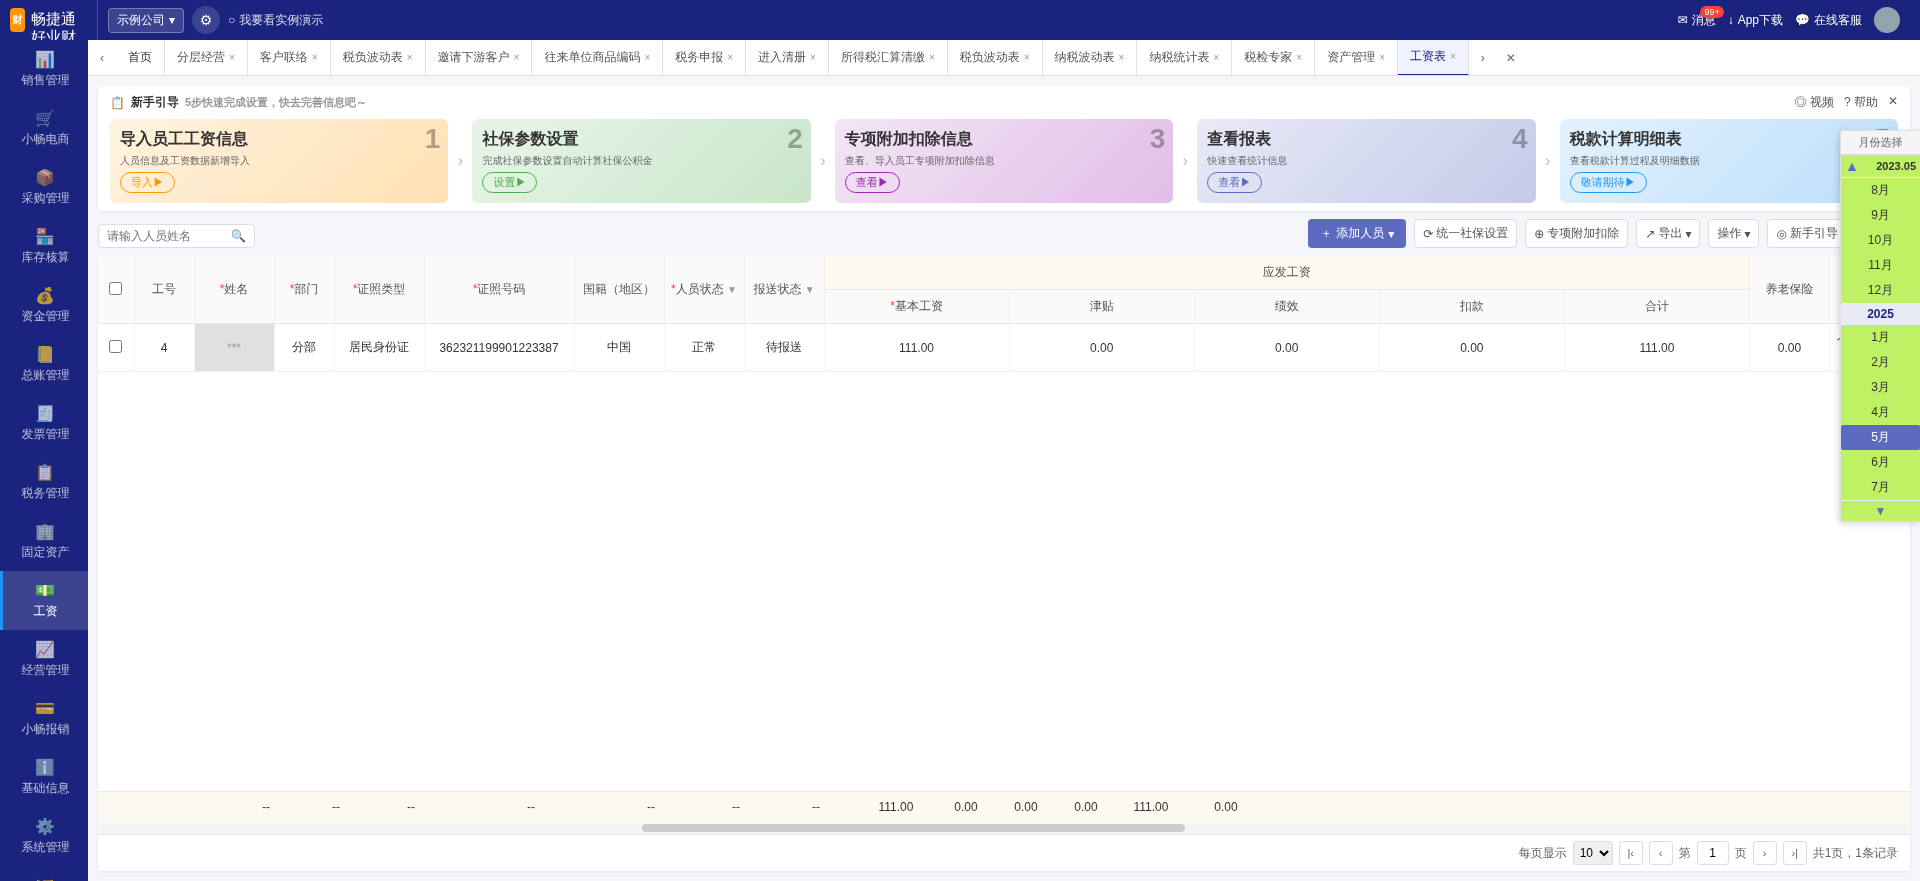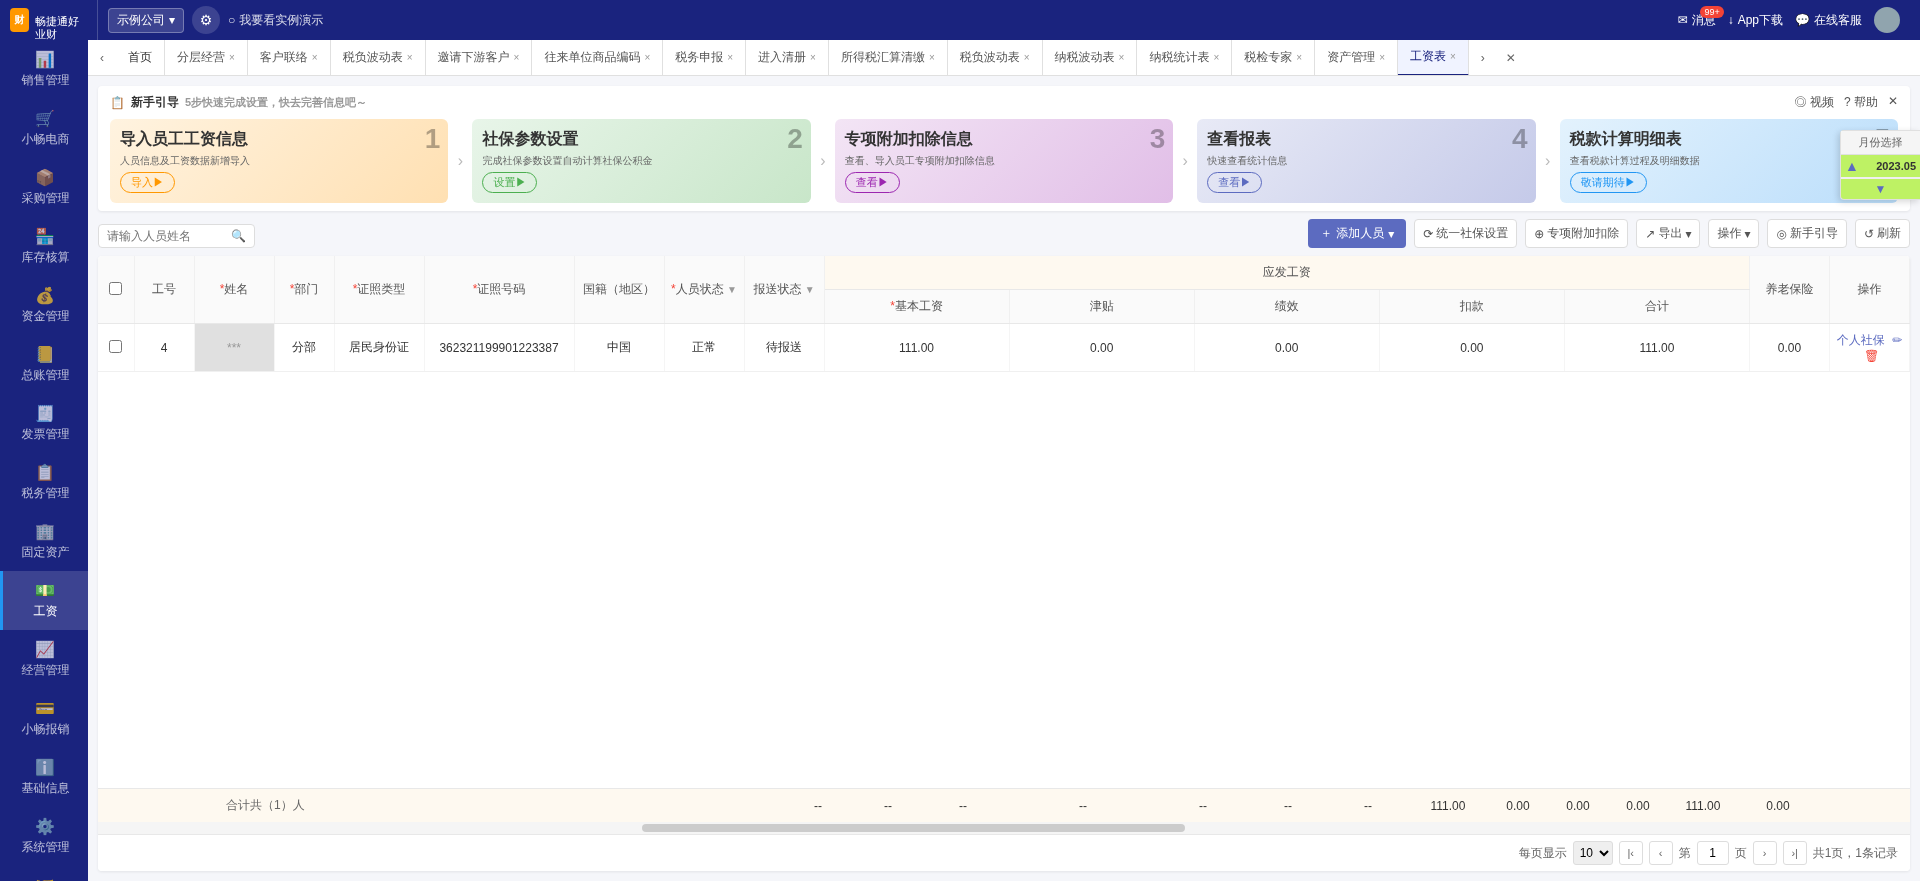--- a/index.html
+++ b/index.html
@@ -23,21 +23,21 @@
       border-right: 1px solid rgba(255,255,255,0.2);
       padding-right: 10px;
     }
     .logo-icon {
       width: 24px; height: 24px;
       background: #ff9800;
       border-radius: 4px;
       display: flex; align-items: center; justify-content: center;
       font-size: 10px; font-weight: bold; color: white;
     }
-    .logo-text { font-size: 11px; color: white; line-height: 1.2; margin-top: 31px; }
+    .logo-text { font-size: 15px; color: white; line-height: 1.2; margin-top: 31px; }
     .edition-badge { font-size: 9px; background: #ff9800; padding: 1px 3px; border-radius: 2px; color: white; }
 
     .top-search-area {
       flex: 1;
       display: flex;
       align-items: center;
       padding: 0 10px;
       gap: 8px;
     }
     .company-selector {
@@ -812,21 +812,20 @@
     </td>
   </tr>
               </tbody>
           </table>
         </div>
 
         <div class="table-footer">
           <div style="display:flex;align-items:center;width:100%;gap:0;">
             <div style="width:36px;flex-shrink:0;"></div>
             <div style="width:60px;flex-shrink:0;" class="footer-total"></div>
-            <div style="flex:1;" class="footer-total">合计共（1）人</div>
             <div style="width:80px;flex-shrink:0;" class="footer-cell">--</div>
             <div style="width:60px;flex-shrink:0;" class="footer-cell">--</div>
             <div style="width:90px;flex-shrink:0;" class="footer-cell">--</div>
             <div style="width:150px;flex-shrink:0;" class="footer-cell">--</div>
             <div style="width:90px;flex-shrink:0;" class="footer-cell">--</div>
             <div style="width:80px;flex-shrink:0;" class="footer-cell">--</div>
             <div style="width:80px;flex-shrink:0;" class="footer-cell">--</div>
             <div style="width:80px;flex-shrink:0;" class="footer-cell">111.00</div>
             <div style="width:60px;flex-shrink:0;" class="footer-cell">0.00</div>
             <div style="width:60px;flex-shrink:0;" class="footer-cell">0.00</div>
@@ -860,17 +859,32 @@
       </div>
     </div>
   </div>
 
   <div class="month-panel" id="month-panel">
     <div class="month-panel-title">月份选择</div>
     <div class="month-nav">
       <span class="month-nav-btn">▲</span>
       <span class="month-year">2023.05</span>
     </div>
+    <ul class="month-list" id="month-list">
+        <li>8月</li>
+        <li>9月</li>
+        <li>10月</li>
+        <li>11月</li>
+        <li>12月</li>
+        <li style="font-weight: bold; color: rgb(26, 35, 126); background: rgb(232, 234, 246);">2025</li>
+        <li>1月</li>
+        <li>2月</li>
+        <li>3月</li>
+        <li>4月</li>
+        <li class="active">5月</li>
+        <li>6月</li>
+        <li>7月</li>
+      </ul>
     <div class="month-nav-bottom">
       <span class="month-nav-btn">▼</span>
     </div>
   </div>
 </div>
 
 </body></html>

